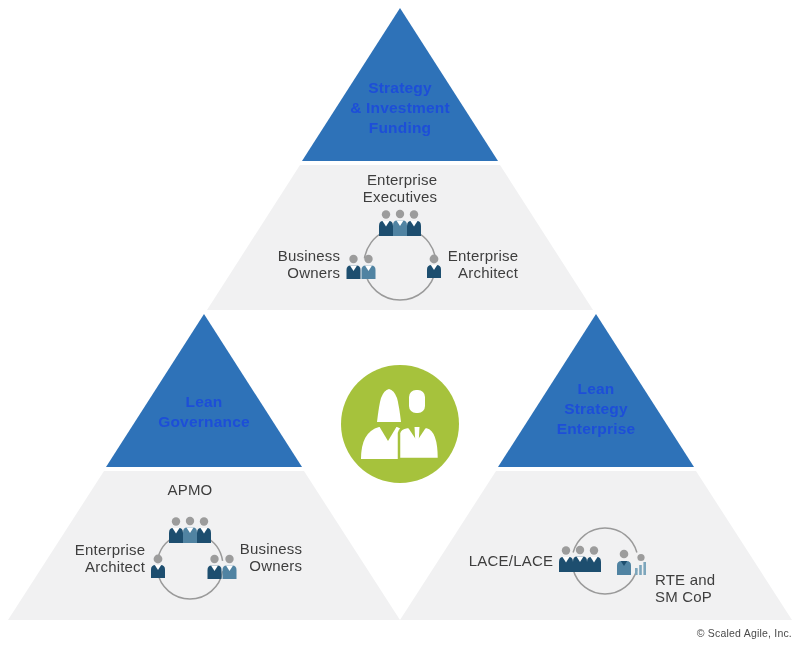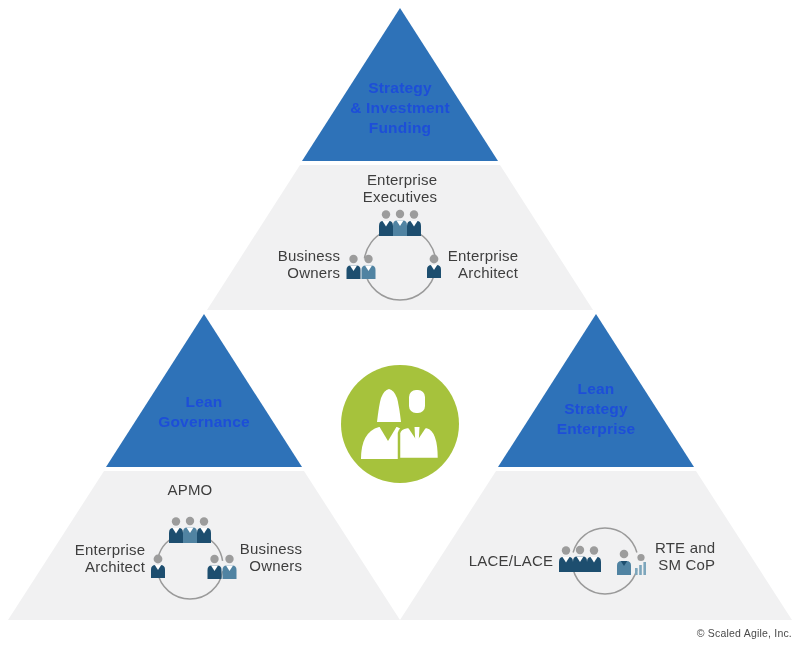--- a/index.html
+++ b/index.html
@@ -16,21 +16,21 @@
   .tri-title{
     position:absolute;transform:translateX(-50%);
     color:#1d4ed8;font-weight:bold;font-size:15.5px;line-height:20px;
     text-align:center;white-space:nowrap;letter-spacing:.2px;
   }
   .role-label{
     position:absolute;transform:translateX(-50%);
     color:var(--label);font-size:15px;line-height:16.5px;
     text-align:right;white-space:nowrap;letter-spacing:.2px;
   }
-  .role-label.left-align{transform:none;text-align:right;}
+  .role-label.left-align{transform:none;text-align:left;margin-top:32px;}
   .icon{position:absolute;line-height:0;}
   .center-circle{position:absolute;left:341px;top:365px;line-height:0;}
   .copyright{
     position:absolute;right:8px;top:627px;
     color:var(--copy);font-size:10.5px;letter-spacing:.2px;padding-left:12px;
   }
 </style>
 </head>
 <body>
 

